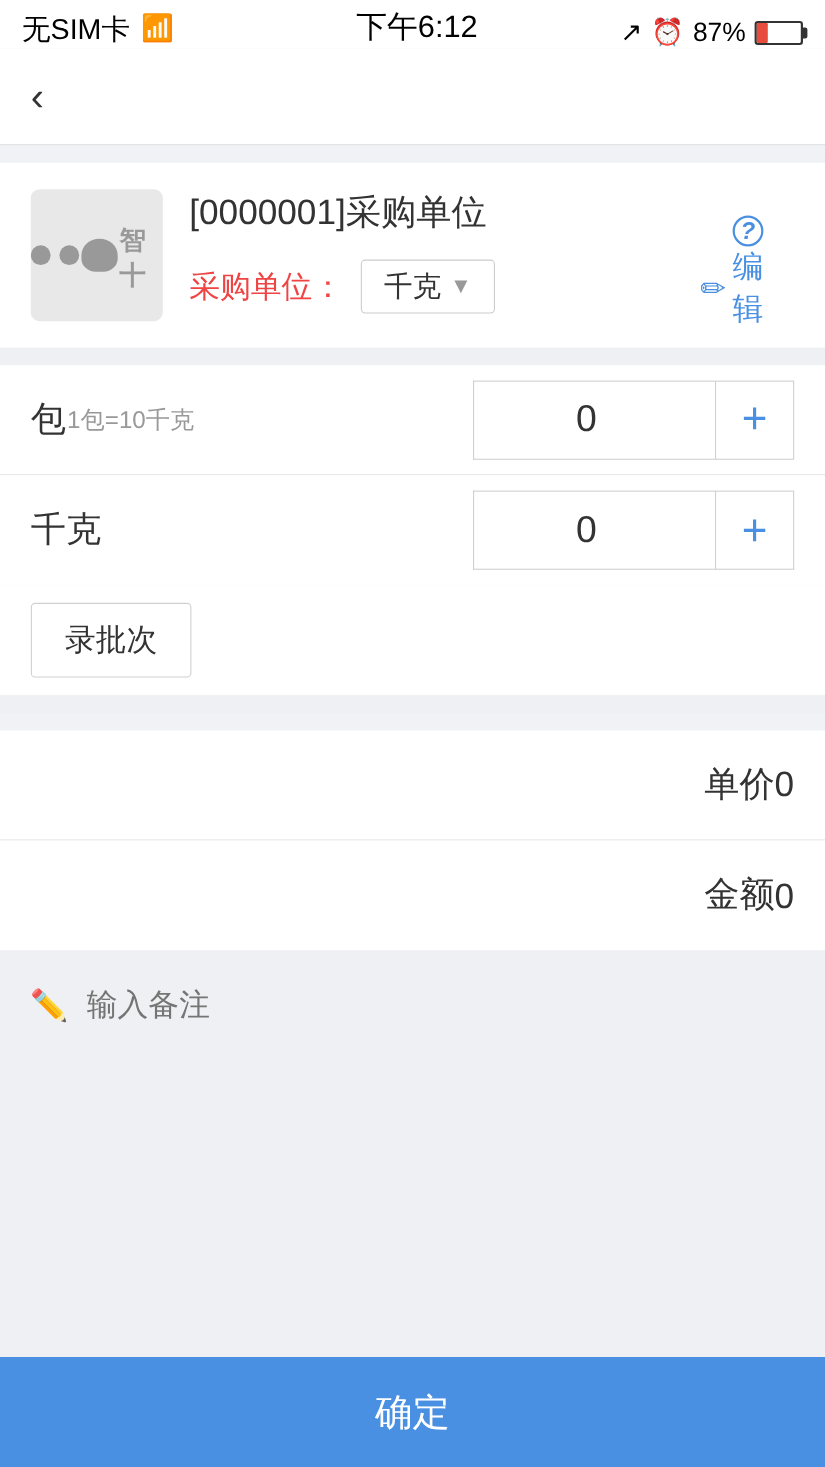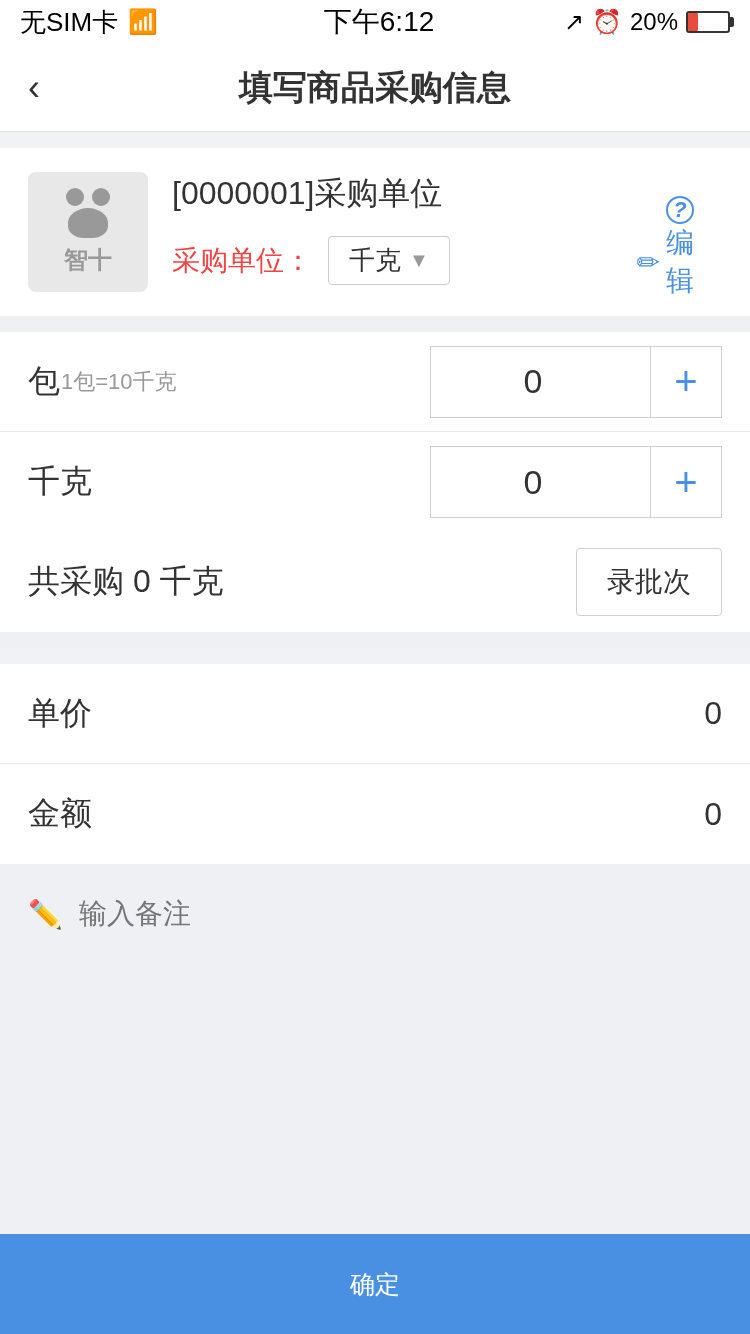--- a/index.html
+++ b/index.html
@@ -11,21 +11,21 @@
       background: #f0f2f5;
       font-size: 28px;
       color: #333;
     }
 
     
     .status-bar {
       height: 44px;
       background: #fff;
       display: flex;
-      align-items: center;
+      align-items: flex-end;
       justify-content: space-between;
       padding: 0 20px;
       font-size: 26px;
       color: #000;
     }
     .status-left { display: flex; align-items: center; gap: 10px; }
     .status-center { font-weight: 500; font-size: 28px; margin-left: 36px; }
     .status-right { display: flex; align-items: center; gap: 8px; font-size: 24px; }
     .battery-icon {
       width: 44px; height: 22px;
@@ -241,21 +241,21 @@
     }
 
     
     .price-section {
       background: #fff;
       margin-top: 16px;
     }
     .price-row {
       display: flex;
       align-items: center;
-      justify-content: space-between;
+      justify-content: flex-end;
       padding: 0 28px;
       height: 100px;
       border-bottom: 1px solid #e8e8e8;
     }
     .price-row:last-child { border-bottom: none; }
     .price-label {
       font-size: 32px;
       color: #333;
     }
     .price-value {
@@ -300,31 +300,31 @@
       left: 0;
       width: 750px;
       height: 100px;
       background: #4a90e2;
       display: flex;
       align-items: center;
       justify-content: center;
       cursor: pointer;
     }
     .confirm-text {
-      font-size: 25px;
+      font-size: 34px;
       color: #fff;
       font-weight: 500;
     }
 
     .wifi-icon { font-size: 24px; }
 
     
     .owl-logo {
       display: flex;
-      flex-direction: column;
+      flex-direction: row;
       align-items: center;
       justify-content: flex-start;
       gap: 2px;
     }
     .owl-eyes {
       display: flex;
       gap: 8px;
     }
     .owl-eye {
       width: 18px;
@@ -351,30 +351,29 @@
 
 <div class="status-bar">
   <div class="status-left">
     <span>无SIM卡</span>
     <span class="wifi-icon">📶</span>
   </div>
   <div class="status-center">下午6:12</div>
   <div class="status-right">
     <span>↗</span>
     <span>⏰</span>
-    <span>20%</span>
+    <span>87%</span>
     <span class="battery-icon">
       <span class="battery-fill"></span>
     </span>
   </div>
 </div>
 
 <div class="nav-bar">
   <span class="nav-back">‹</span>
-  <span class="nav-title">填写商品采购信息</span>
 </div>
 
 <div class="product-card">
   <div class="product-image">
     <div class="owl-logo">
       <div class="owl-eyes">
         <div class="owl-eye"></div>
         <div class="owl-eye"></div>
       </div>
       <div class="owl-body"></div>
@@ -422,27 +421,20 @@
     <span class="input-label">千克</span>
     <div class="input-spacer"></div>
     <div class="number-input-wrap">
       <input class="number-input" type="number" value="0" style="">
       <div class="plus-btn">+</div>
     </div>
   </div>
 </div>
 
 <div class="summary-section">
-  <span class="summary-text">
-    <span>共采购</span>
-    <span> </span>
-    <span>0</span>
-    <span> </span>
-    <span>千克</span>
-  </span>
   <button class="batch-btn">录批次</button>
 </div>
 
 <div class="section-divider"></div>
 
 <div class="price-section">
   <div class="price-row">
     <span class="price-label">单价</span>
     <span class="price-value">0</span>
   </div>

